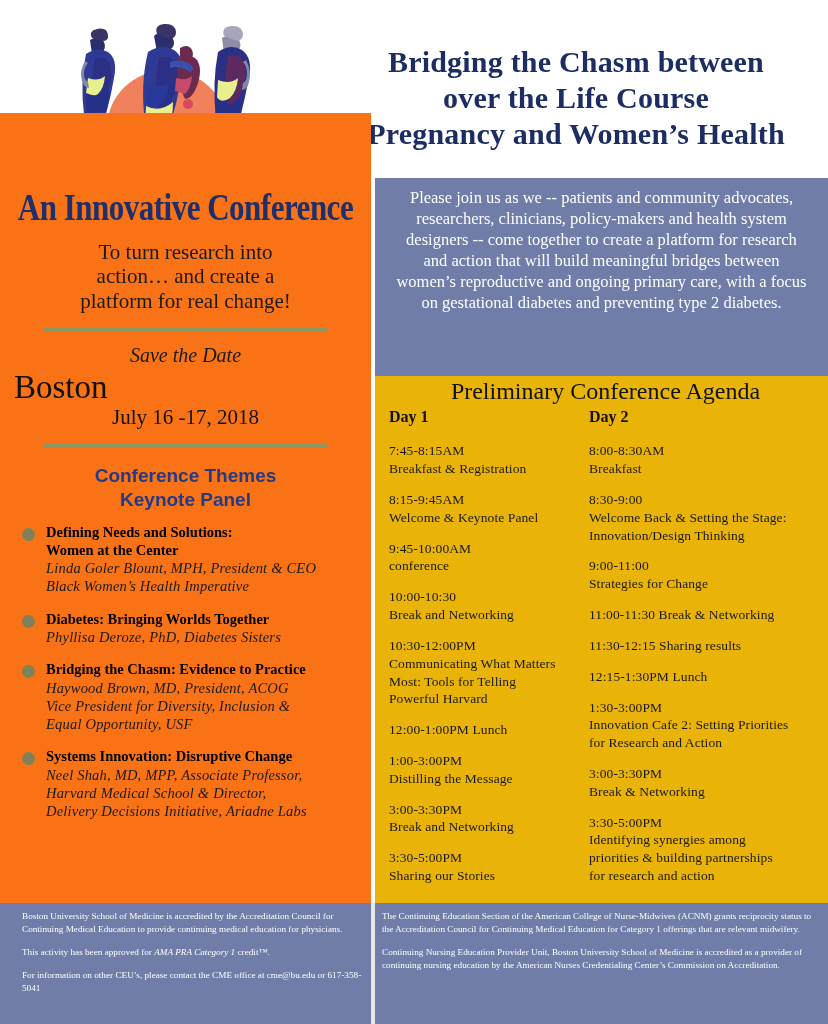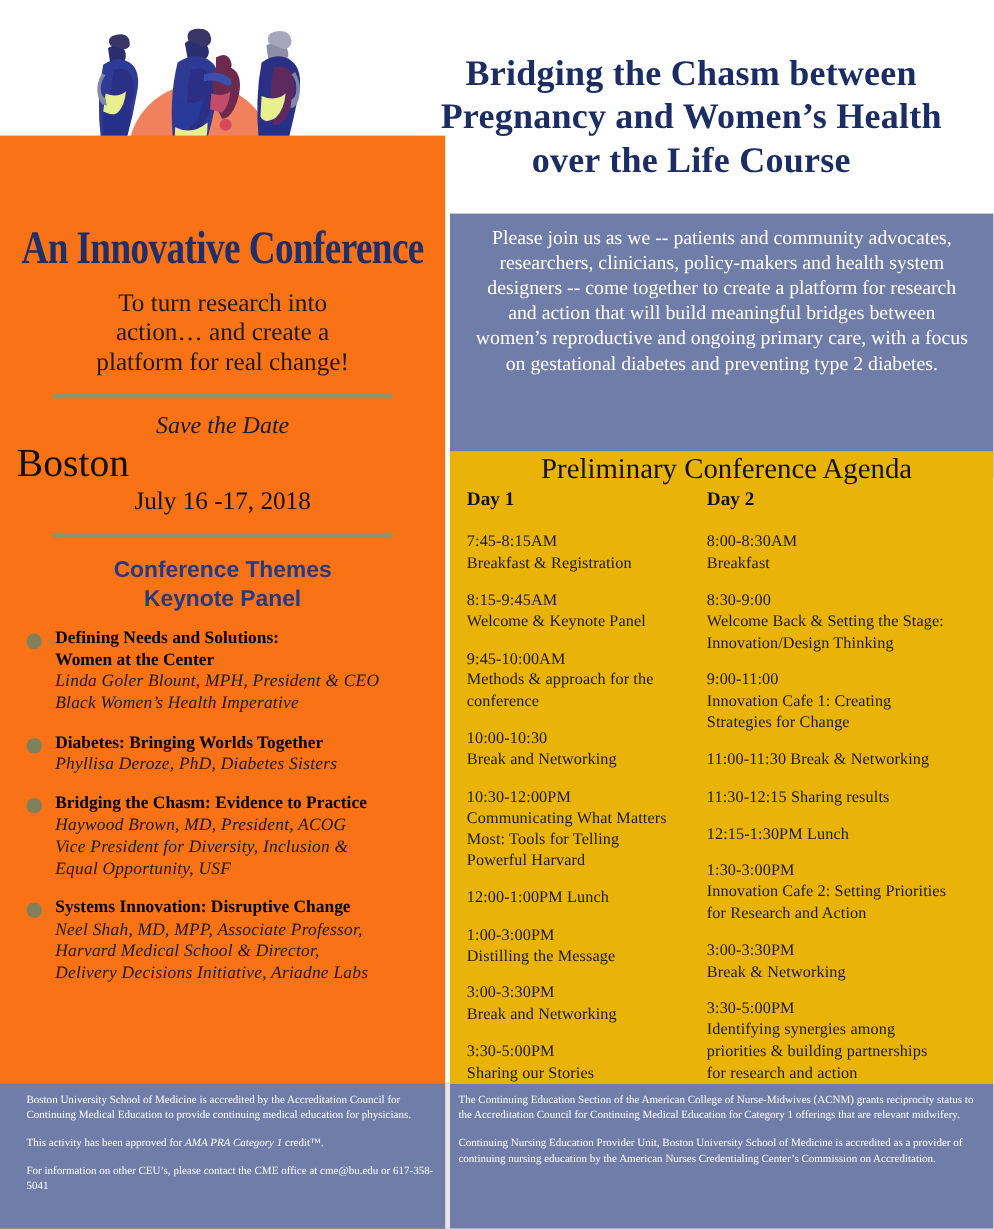--- a/index.html
+++ b/index.html
@@ -276,22 +276,22 @@
         <path d="M154 84 q13 7 25 -4 q0 13 -3 23 l-23 1 z" fill="#243089"></path>
         <path d="M184 42 q6 11 3 22 q-2 8 -7 8 l1 -7 q4 -2 4 -9 q0 -8 -4 -12 z" fill="#7f8aa8"></path>
         <path d="M153 98 l8 0 l-1 8 l-8 0 z" fill="#3b3f7a"></path>
         <path d="M169 98 l8 0 l-1 8 l-8 0 z" fill="#3b3f7a"></path>
       </g>
     </svg>
   </div>
 
   <div class="title-block">
     <span class="title-line">Bridging the Chasm between</span>
+    <span class="title-line">over the Life Course</span>
     <span class="title-line">Pregnancy and Women’s Health</span>
-    <span class="title-line">over the Life Course</span>
   </div>
 
   <div class="left-panel">
     <div class="innovative">An Innovative Conference</div>
     <div class="tagline">
       <div>To turn research into</div>
       <div>action… and create a</div>
       <div>platform for real change!</div>
     </div>
     <div class="rule"></div>
@@ -350,21 +350,20 @@
           <div class="slot">
             <div class="slot-line">7:45-8:15AM</div>
             <div class="slot-line">Breakfast &amp; Registration</div>
           </div>
           <div class="slot">
             <div class="slot-line">8:15-9:45AM</div>
             <div class="slot-line">Welcome &amp; Keynote Panel</div>
           </div>
           <div class="slot">
             <div class="slot-line">9:45-10:00AM</div>
-            <div class="slot-line">Methods &amp; approach for the</div>
             <div class="slot-line">conference</div>
           </div>
           <div class="slot">
             <div class="slot-line">10:00-10:30</div>
             <div class="slot-line">Break and Networking</div>
           </div>
           <div class="slot">
             <div class="slot-line">10:30-12:00PM</div>
             <div class="slot-line">Communicating What Matters</div>
             <div class="slot-line">Most: Tools for Telling</div>
@@ -391,21 +390,20 @@
             <div class="slot-line">8:00-8:30AM</div>
             <div class="slot-line">Breakfast</div>
           </div>
           <div class="slot">
             <div class="slot-line">8:30-9:00</div>
             <div class="slot-line">Welcome Back &amp; Setting the Stage:</div>
             <div class="slot-line">Innovation/Design Thinking</div>
           </div>
           <div class="slot">
             <div class="slot-line">9:00-11:00</div>
-            <div class="slot-line">Innovation Cafe 1: Creating</div>
             <div class="slot-line">Strategies for Change</div>
           </div>
           <div class="slot">
             <div class="slot-line">11:00-11:30 Break &amp; Networking</div>
           </div>
           <div class="slot">
             <div class="slot-line">11:30-12:15 Sharing results</div>
           </div>
           <div class="slot">
             <div class="slot-line">12:15-1:30PM Lunch</div>

